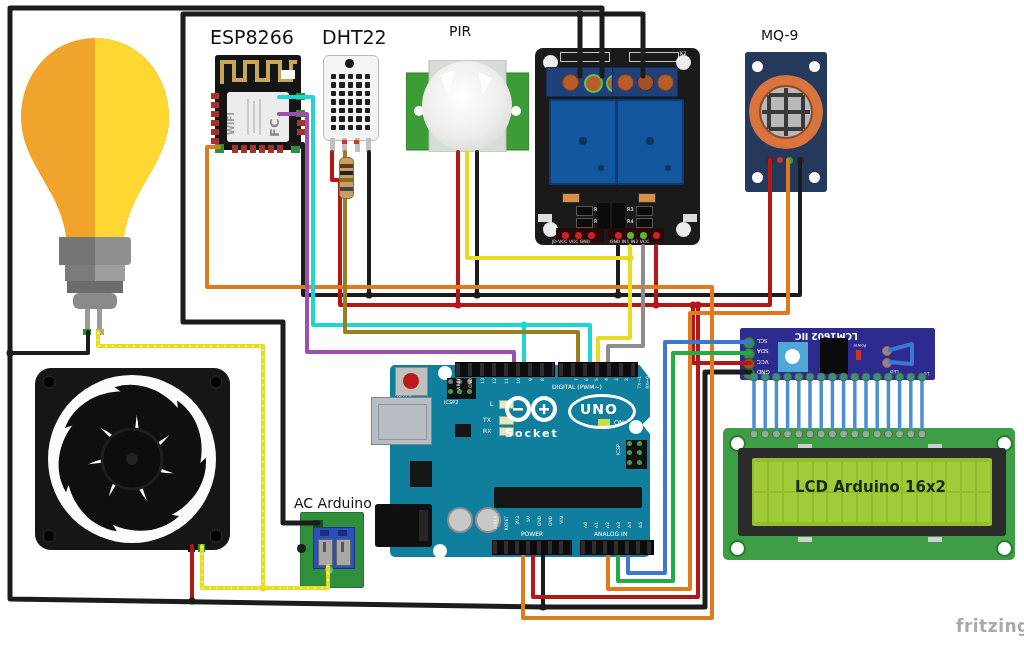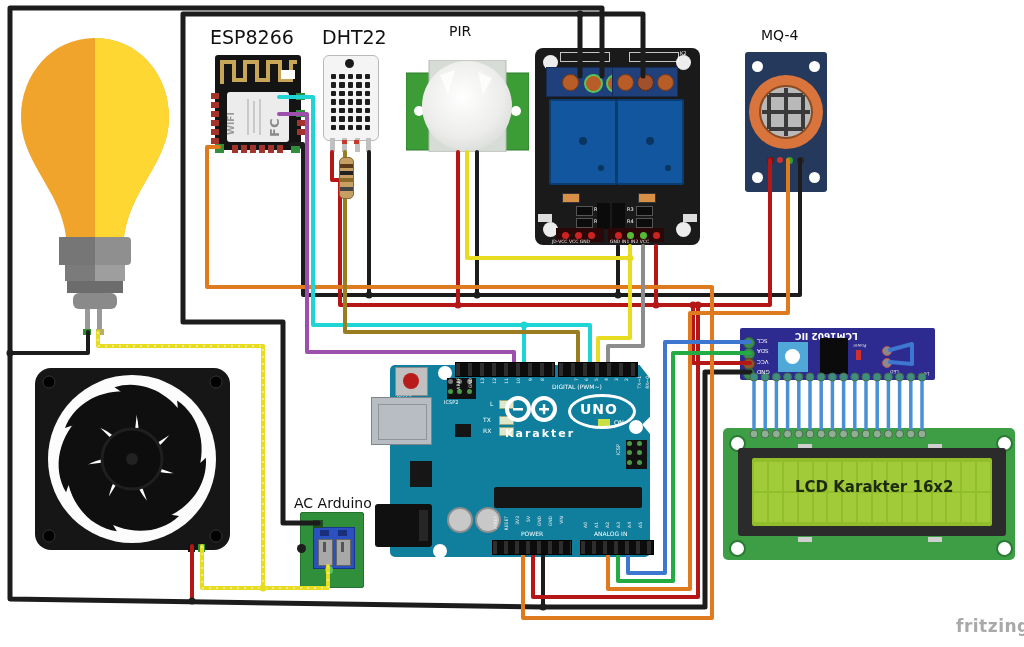--- a/index.html
+++ b/index.html
@@ -254,21 +254,21 @@
     <div class="r" style="left:73px;top:180px;width:56px;height:14px;background:#2a0808">
       <div class="dot" style="left:7px;top:4px;width:7px;height:7px;background:#cc2222"></div>
       <div class="dot" style="left:19px;top:4px;width:7px;height:7px;background:#55bb33"></div>
       <div class="dot" style="left:32px;top:4px;width:7px;height:7px;background:#55bb33"></div>
       <div class="dot" style="left:45px;top:4px;width:7px;height:7px;background:#cc2222"></div>
     </div>
     <span class="t wt" style="left:17px;top:192px;font-size:4.5px;opacity:.9">JD-VCC VCC GND</span>
     <span class="t wt" style="left:75px;top:192px;font-size:4.5px;opacity:.9">GND IN1 IN2 VCC</span>
   </div>
 
-  <span class="t complabel" style="left:761px;top:28px">MQ-4</span>
+  <span class="t complabel" style="left:761px;top:28px">MQ-9</span>
   <div class="board" style="left:745px;top:52px;width:82px;height:140px;background:#24395b;border-radius:3px">
     <div class="dot" style="left:7px;top:9px;width:11px;height:11px;background:#fff"></div>
     <div class="dot" style="left:64px;top:9px;width:11px;height:11px;background:#fff"></div>
     <div class="dot" style="left:7px;top:120px;width:11px;height:11px;background:#fff"></div>
     <div class="dot" style="left:64px;top:120px;width:11px;height:11px;background:#fff"></div>
     <svg class="r" style="left:3px;top:22px" width="76" height="76" viewBox="0 0 76 76">
       <circle cx="38" cy="38" r="37" fill="#d8743c"></circle>
       <circle cx="38" cy="38" r="26" fill="#b9b9b9" stroke="#8a4a22" stroke-width="2"></circle>
       <g stroke="#3a3a3a" stroke-width="4">
         <line x1="21" y1="21" x2="55" y2="21"></line>
@@ -375,21 +375,21 @@
 
   <svg class="ovl" style="left:502px;top:394px" width="60" height="30" viewBox="0 0 60 30">
     <circle cx="16" cy="15" r="11" fill="none" stroke="#fff" stroke-width="4"></circle>
     <circle cx="42" cy="15" r="11" fill="none" stroke="#fff" stroke-width="4"></circle>
     <rect x="11" y="14" width="10" height="2.5" fill="#fff"></rect>
     <rect x="37" y="14" width="10" height="2.5" fill="#fff"></rect>
       <rect x="40.8" y="10.2" width="2.5" height="10" fill="#fff"></rect>
   </svg>
   <div class="ovl" style="left:568px;top:394px;width:62px;height:29px;border:3px solid #fff;border-radius:50%"></div>
   <span class="t wt ovl" style="left:580px;top:402px;font-size:14px;font-weight:bold;letter-spacing:1px">UNO</span>
-  <span class="t wt ovl" style="left:505px;top:428px;font-size:11px;font-weight:bold;letter-spacing:2px">Karakter</span>
+  <span class="t wt ovl" style="left:505px;top:428px;font-size:11px;font-weight:bold;letter-spacing:2px">Socket</span>
 
   <span class="vlab ovl" style="left:616px;top:444px;font-size:5px">ICSP</span>
   <div class="ovl" style="left:626px;top:440px;width:19px;height:27px;background:#111;display:grid;grid-template-columns:repeat(2,1fr);grid-template-rows:repeat(3,1fr);gap:1px;padding:1px">
     <div style="width:5px;height:5px;border-radius:50%;background:#4a9a4a"></div>
       <div style="width:5px;height:5px;border-radius:50%;background:#4a9a4a"></div>
     <div style="width:5px;height:5px;border-radius:50%;background:#4a9a4a"></div>
       <div style="width:5px;height:5px;border-radius:50%;background:#4a9a4a"></div>
     <div style="width:5px;height:5px;border-radius:50%;background:#4a9a4a"></div>
       <div style="width:5px;height:5px;border-radius:50%;background:#4a9a4a"></div>
   </div>
@@ -461,21 +461,21 @@
       <div style="background: rgb(162, 203, 58);"></div>
       <div style="background: rgb(162, 203, 58);"></div>
       <div style="background: rgb(162, 203, 58);"></div>
       <div style="background: rgb(162, 203, 58);"></div>
       <div style="background: rgb(162, 203, 58);"></div>
       <div style="background: rgb(162, 203, 58);"></div>
       <div style="background: rgb(162, 203, 58);"></div>
       <div style="background: rgb(162, 203, 58);"></div>
       <div style="background: rgb(162, 203, 58);"></div>
     </div>
-  <span class="t ovl" style="left:795px;top:480px;font-size:15px;font-weight:600;color:#1c2a12;z-index:4">LCD Karakter 16x2</span>
+  <span class="t ovl" style="left:795px;top:480px;font-size:15px;font-weight:600;color:#1c2a12;z-index:4">LCD Arduino 16x2</span>
 
   <span class="t" style="left:956px;top:618px;font-size:17px;font-weight:bold;color:#a9a9a9;letter-spacing:.5px">fritzing</span>
 
   <svg id="pin-layer" width="1024" height="647" viewBox="0 0 1024 647">
       <line x1="754" y1="377" x2="754" y2="432" stroke="#4a90d9" stroke-width="3.5"></line>
       <circle cx="754" cy="377" r="4" fill="#3e8f7d" stroke="#4a6a50"></circle>
       <circle cx="754" cy="434" r="4" fill="#8fae92" stroke="#4a6a50"></circle>
       <line x1="765.2" y1="377" x2="765.2" y2="432" stroke="#4a90d9" stroke-width="3.5"></line>
       <circle cx="765.2" cy="377" r="4" fill="#3e8f7d" stroke="#4a6a50"></circle>
       <circle cx="765.2" cy="434" r="4" fill="#8fae92" stroke="#4a6a50"></circle>

